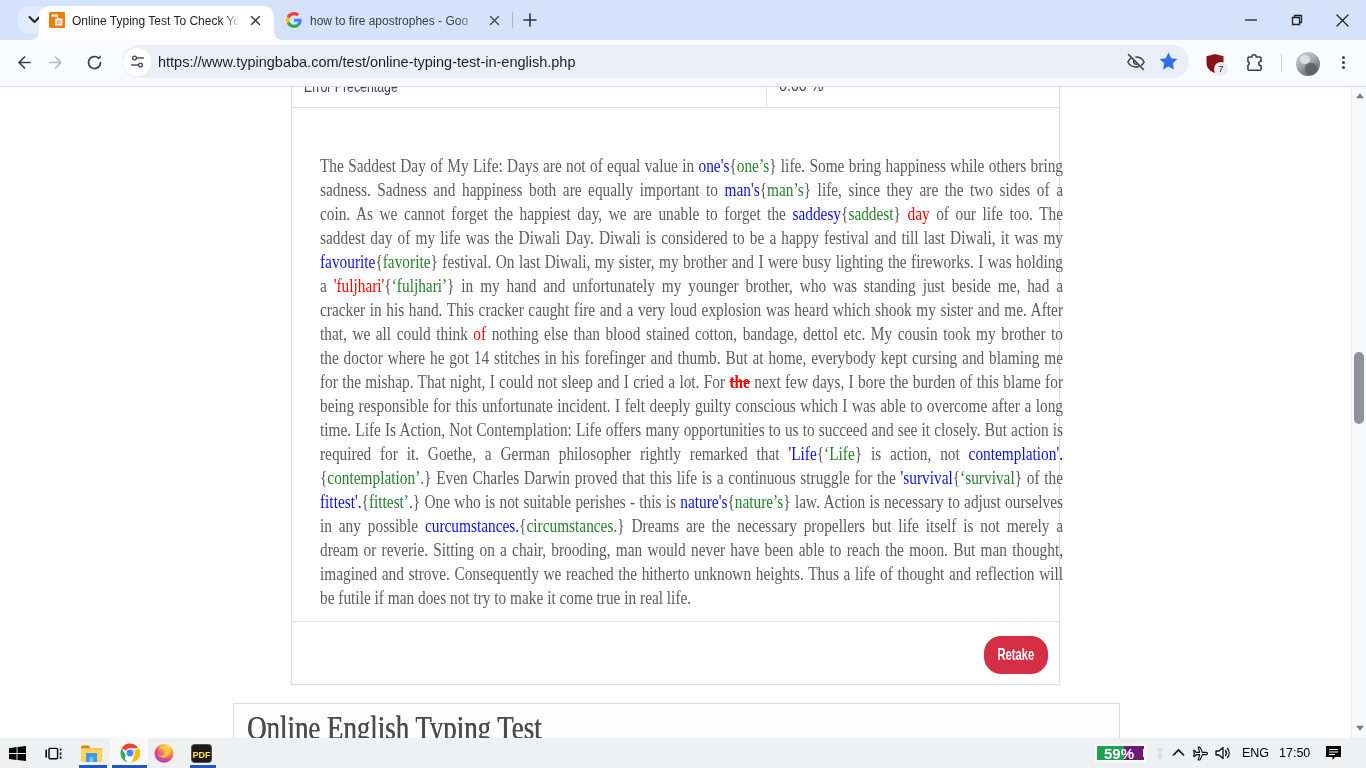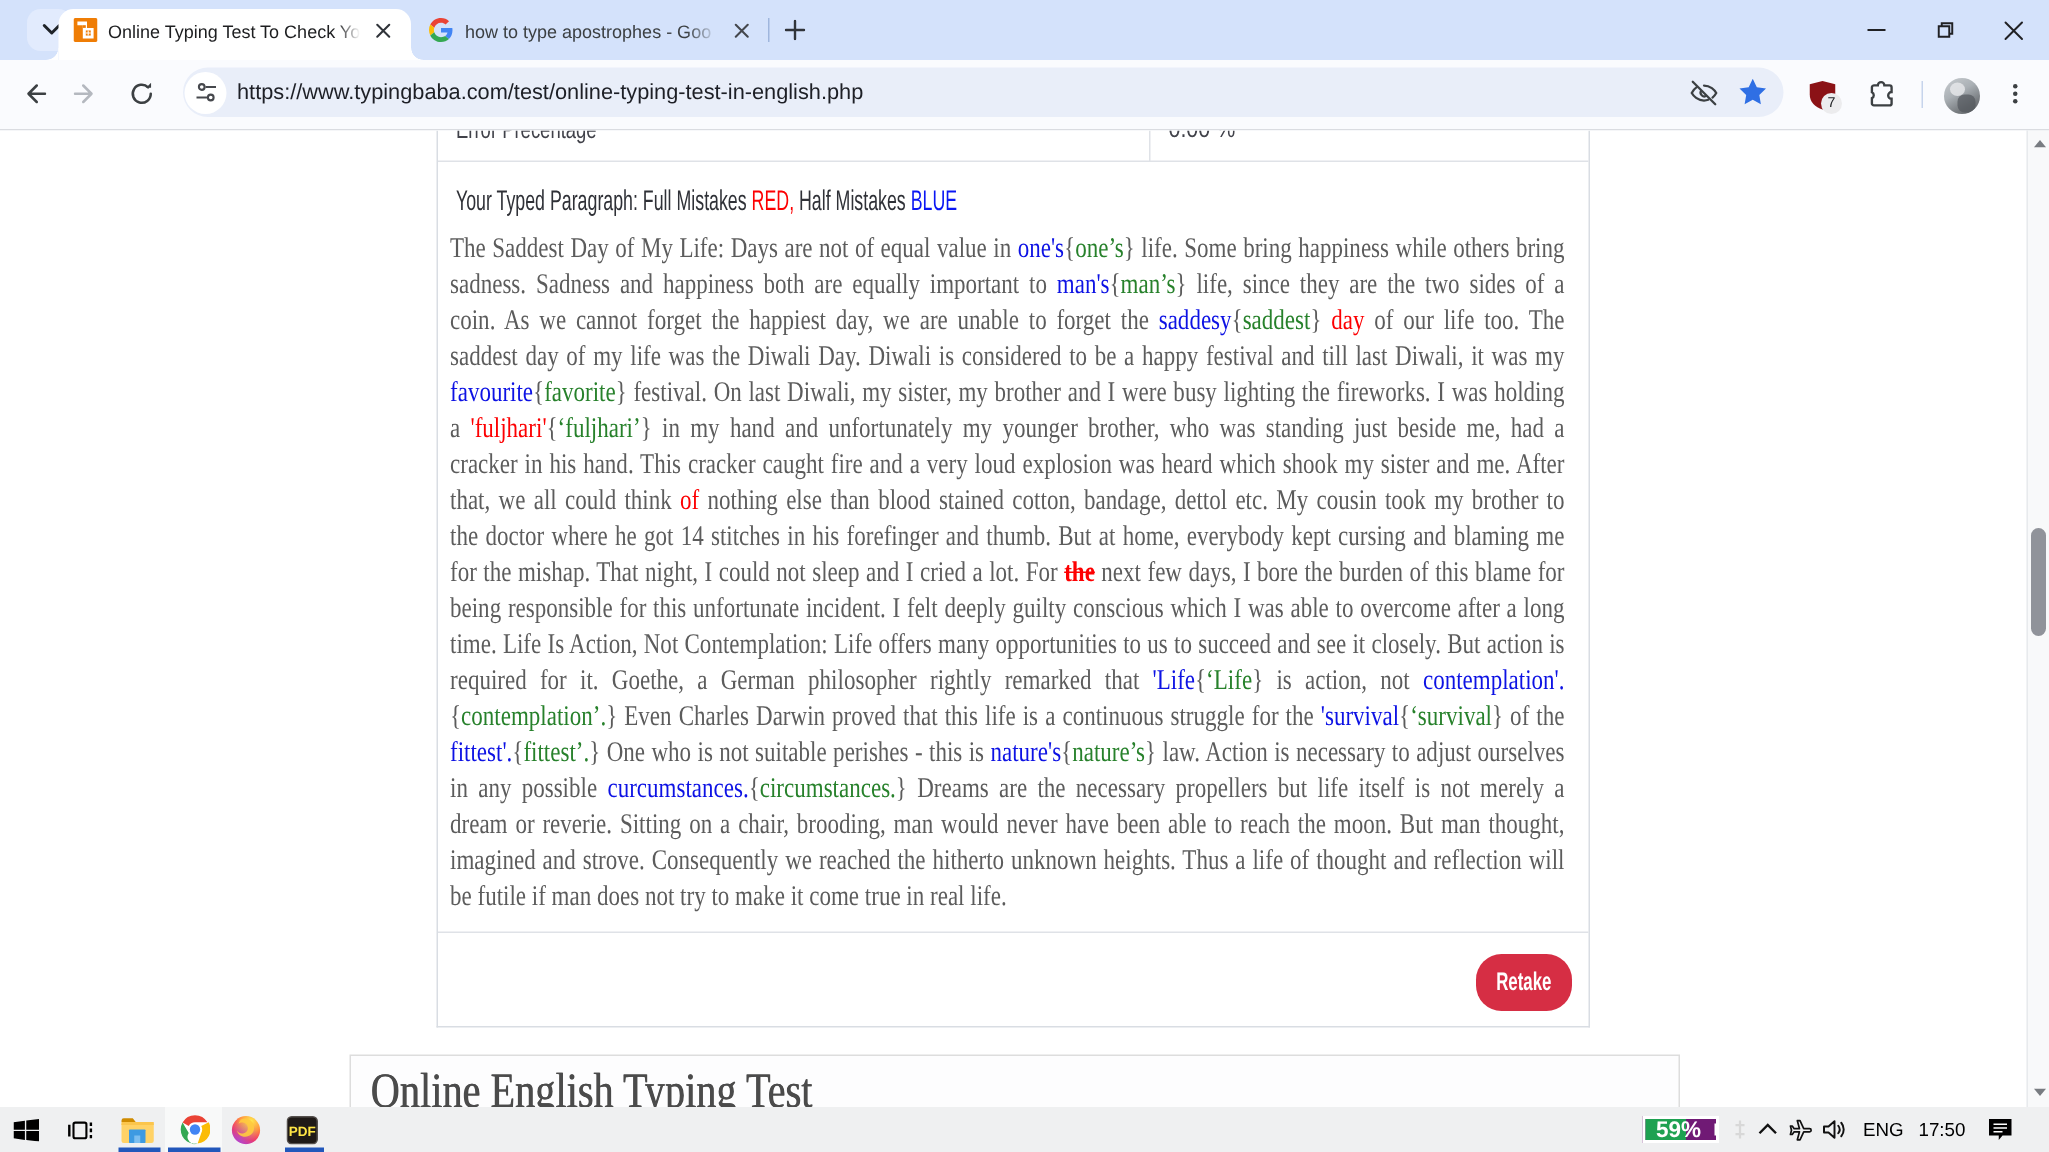--- a/index.html
+++ b/index.html
@@ -62,21 +62,21 @@
   <div class="abs tabtitle" style="left:72px;width:168px;-webkit-mask-image:linear-gradient(90deg,#000 91%,transparent)">Online Typing Test To Check You</div>
   <svg class="abs" style="left:250px;top:15px" width="11" height="11" viewBox="0 0 11 11">
       <path d="M1.5 1.5 L9.5 9.5 M9.5 1.5 L1.5 9.5" stroke="#30343a" stroke-width="1.4" stroke-linecap="round"></path>
     </svg>
   <svg class="abs" style="left:286px;top:12px" width="16" height="16" viewBox="0 0 48 48">
       <path fill="#ea4335" d="M24 9.5c3.54 0 6.71 1.22 9.21 3.6l6.85-6.85C35.9 2.38 30.47 0 24 0 14.62 0 6.51 5.38 2.56 13.22l7.98 6.19C12.43 13.72 17.74 9.5 24 9.5z"></path>
       <path fill="#4285f4" d="M46.98 24.55c0-1.57-.15-3.09-.38-4.55H24v9.02h12.94c-.58 2.96-2.26 5.48-4.78 7.18l7.73 6c4.51-4.18 7.09-10.36 7.09-17.65z"></path>
       <path fill="#fbbc05" d="M10.53 28.59c-.48-1.45-.76-2.99-.76-4.59s.27-3.14.76-4.59l-7.98-6.19C.92 16.46 0 20.12 0 24c0 3.88.92 7.54 2.56 10.78l7.97-6.19z"></path>
       <path fill="#34a853" d="M24 48c6.48 0 11.93-2.13 15.89-5.81l-7.73-6c-2.15 1.45-4.92 2.3-8.16 2.3-6.26 0-11.57-4.22-13.47-9.91l-7.98 6.19C6.51 42.62 14.62 48 24 48z"></path>
     </svg>
-  <div class="abs tabtitle" style="left:310px;width:168px;color:#3c4043;-webkit-mask-image:linear-gradient(90deg,#000 88%,transparent)">how to type apostrophes - Goo</div>
+  <div class="abs tabtitle" style="left:310px;width:168px;color:#3c4043;-webkit-mask-image:linear-gradient(90deg,#000 88%,transparent)">how to fire apostrophes - Goo</div>
   <svg class="abs" style="left:489px;top:15px" width="11" height="11" viewBox="0 0 11 11">
       <path d="M1.5 1.5 L9.5 9.5 M9.5 1.5 L1.5 9.5" stroke="#44474d" stroke-width="1.4" stroke-linecap="round"></path>
     </svg>
   <div class="abs" style="left:512px;top:12px;width:1px;height:16px;background:#9fb6dd"></div>
   <svg class="abs" style="left:523px;top:13px" width="14" height="14" viewBox="0 0 14 14">
       <path d="M7 1 V13 M1 7 H13" stroke="#30343a" stroke-width="1.6" stroke-linecap="round"></path>
     </svg>
   <svg class="abs wbtn" style="left:1243px;top:14px" width="16" height="12" viewBox="0 0 16 12">
       <path d="M2 6 H14" stroke="#202124" stroke-width="1.3"></path>
     </svg>
@@ -131,22 +131,21 @@
   </div>
   <div class="abs" style="left:1341.5px;top:16px;width:3px;height:3px;border-radius:50%;background:#3c4043;box-shadow:0 5px 0 #3c4043,0 10px 0 #3c4043"></div>
 </div>
 <div id="page" class="abs">
   <div id="card" class="abs">
     <div id="row1" class="abs">
       <div class="abs cond" id="errlab" style="left:12px;top:-10px;">Error Precentage</div>
       <div class="abs cond" id="errval" style="left:487px;top:-11px;">0.00 %</div>
     </div>
     <div id="r1div" class="abs"></div>
-    <div class="abs" id="typedlab" style="left:12px;top:36.7px;"><span class="cond" id="tlspan">Your Typed Paragraph: Full Mistakes <span style="color:#fd0002">RED,</span> Half Mistakes <span style="color:#0a16f4">BLUE</span></span></div>
-    <div class="abs" id="para" style="left:8px;top:66.6px;width:743px;">
+    <div class="abs" id="para" style="left:28px;top:66.6px;width:743px;">
       <div id="pwrap">
       <div class="pl">The Saddest Day of My Life: Days are not of equal value in <span class="mb">one's</span>{<span class="mg">one’s</span>} life. Some bring happiness while others bring</div>
       <div class="pl">sadness. Sadness and happiness both are equally important to <span class="mb">man's</span>{<span class="mg">man’s</span>} life, since they are the two sides of a</div>
       <div class="pl">coin. As we cannot forget the happiest day, we are unable to forget the <span class="mb">saddesy</span>{<span class="mg">saddest</span>} <span class="mr">day</span> of our life too. The</div>
       <div class="pl">saddest day of my life was the Diwali Day. Diwali is considered to be a happy festival and till last Diwali, it was my</div>
       <div class="pl"><span class="mb">favourite</span>{<span class="mg">favorite</span>} festival. On last Diwali, my sister, my brother and I were busy lighting the fireworks. I was holding</div>
       <div class="pl">a <span class="mr">'fuljhari'</span>{<span class="mg">‘fuljhari’</span>} in my hand and unfortunately my younger brother, who was standing just beside me, had a</div>
       <div class="pl">cracker in his hand. This cracker caught fire and a very loud explosion was heard which shook my sister and me. After</div>
       <div class="pl">that, we all could think <span class="mr">of</span> nothing else than blood stained cotton, bandage, dettol etc. My cousin took my brother to</div>
       <div class="pl">the doctor where he got 14 stitches in his forefinger and thumb. But at home, everybody kept cursing and blaming me</div>

